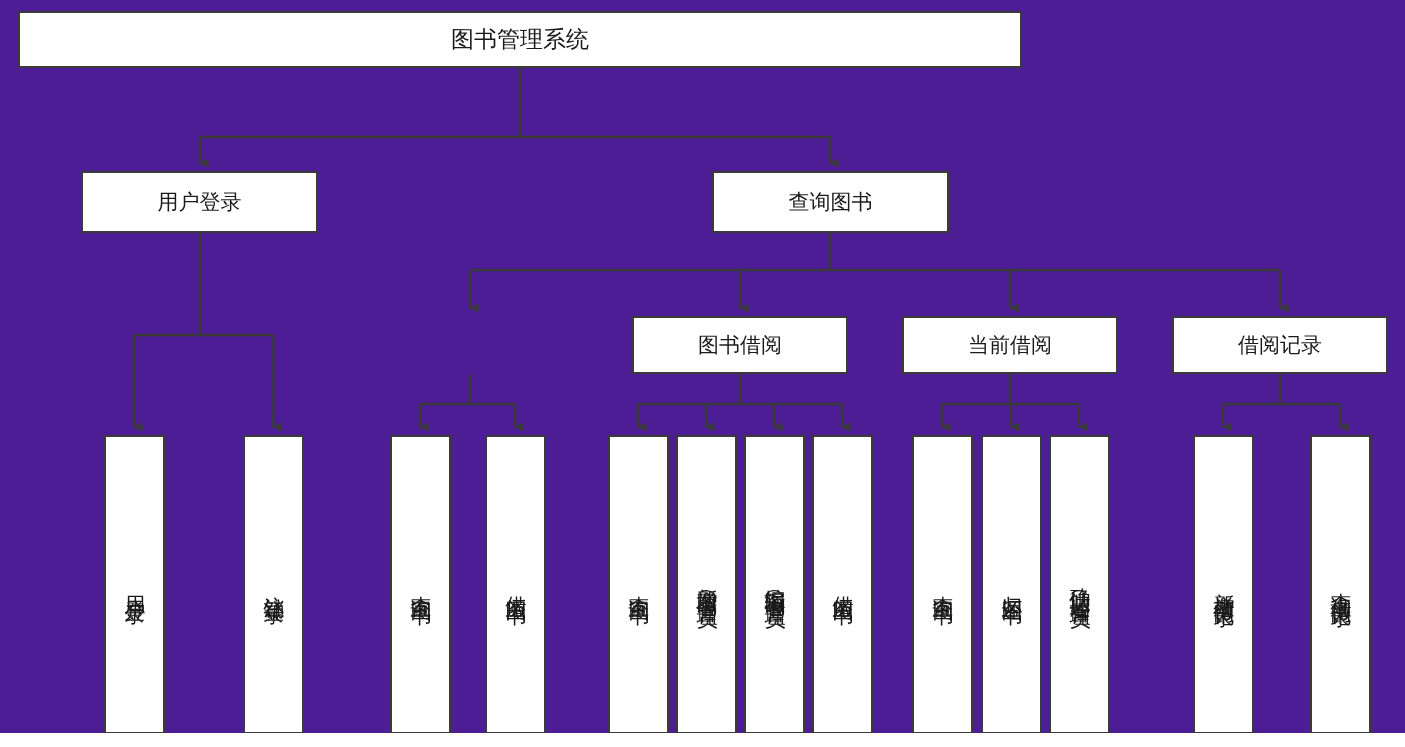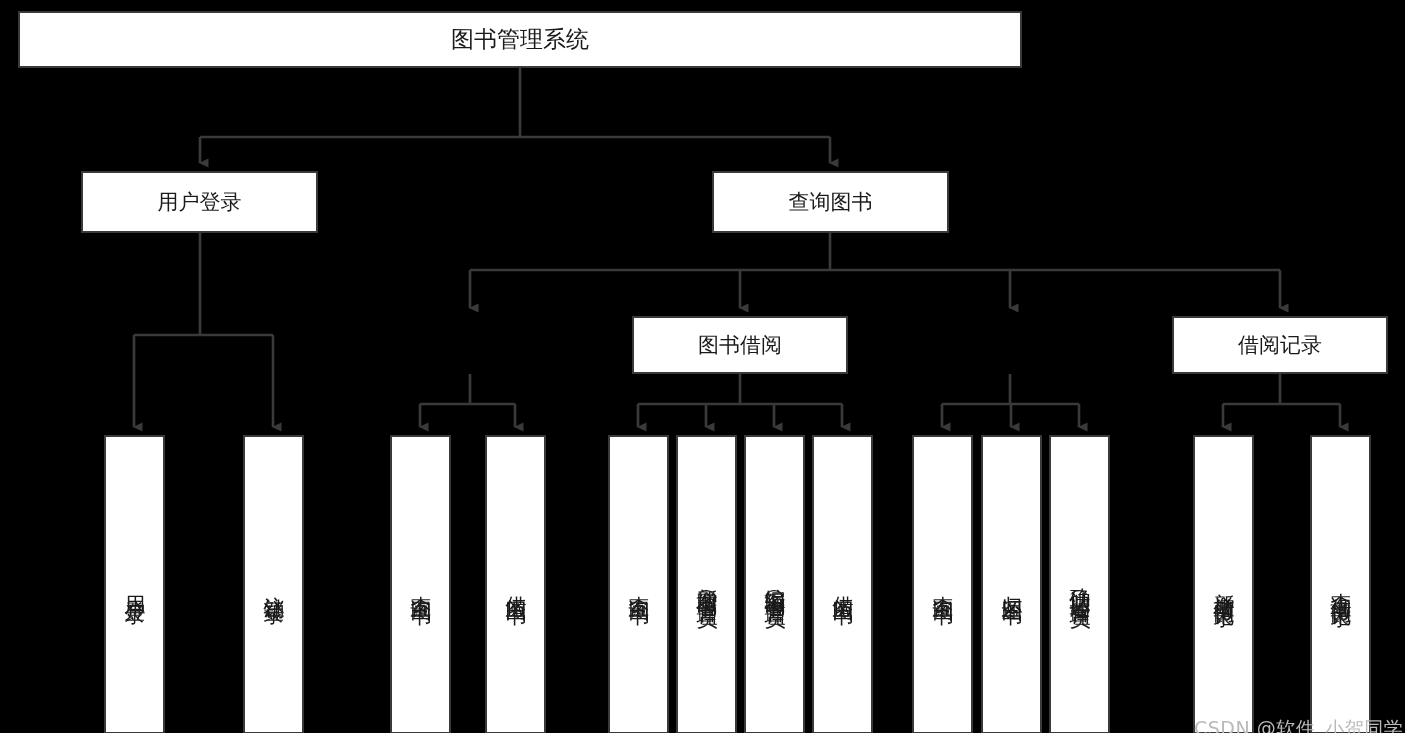--- a/index.html
+++ b/index.html
@@ -5,21 +5,21 @@
 <style>
   html,body{margin:0;padding:0;background:#ffffff;}
   body{
     font-family:"DejaVu Sans","Liberation Sans",sans-serif;
     color:#1f1f1f;
   }
   #canvas{
     position:relative;
     width:1405px;
     height:733px;
-    background:#000000;
+    background:#4c1d95;
     overflow:hidden;
   }
   svg#wires{
     position:absolute;
     left:0; top:0;
     width:1405px;
     height:747px;
     pointer-events:none;
   }
   .node{
@@ -125,20 +125,23 @@
   <div class="node level1" style="left:81px; top:171px; width:237px; height:62px;">
     <span>用户登录</span>
   </div>
   <div class="node level1" style="left:712px; top:171px; width:237px; height:62px;">
     <span>查询图书</span>
   </div>
 
   <div class="node level2" style="left:632px; top:316px; width:216px; height:58px;justify-content:center;">
     <span>图书借阅</span>
   </div>
+  <div class="node level2" style="left:902px; top:316px; width:216px; height:58px;">
+    <span>当前借阅</span>
+  </div>
   <div class="node level2" style="left:1172px; top:316px; width:216px; height:58px;text-align:right;">
     <span>借阅记录</span>
   </div>
 
   <div class="node leaf" style="left:104px; top:435px; width:61px; height:299px;">
     <span class="vlabel">用户登录</span>
   </div>
   <div class="node leaf" style="left:243px; top:435px; width:61px; height:299px;">
     <span class="vlabel">注销登录</span>
   </div>
@@ -173,15 +176,14 @@
     <span class="vlabel">确认归还（管理员）</span>
   </div>
 
   <div class="node leaf" style="left:1193px; top:435px; width:61px; height:299px;">
     <span class="vlabel">新增借阅记录</span>
   </div>
   <div class="node leaf" style="left:1310px; top:435px; width:61px; height:299px;">
     <span class="vlabel">查询借阅记录</span>
   </div>
 
-  <div class="watermark" style="left:1194px; top:716px;">CSDN @软件_小贺同学</div>
 
 </div>
 
 </body></html>

